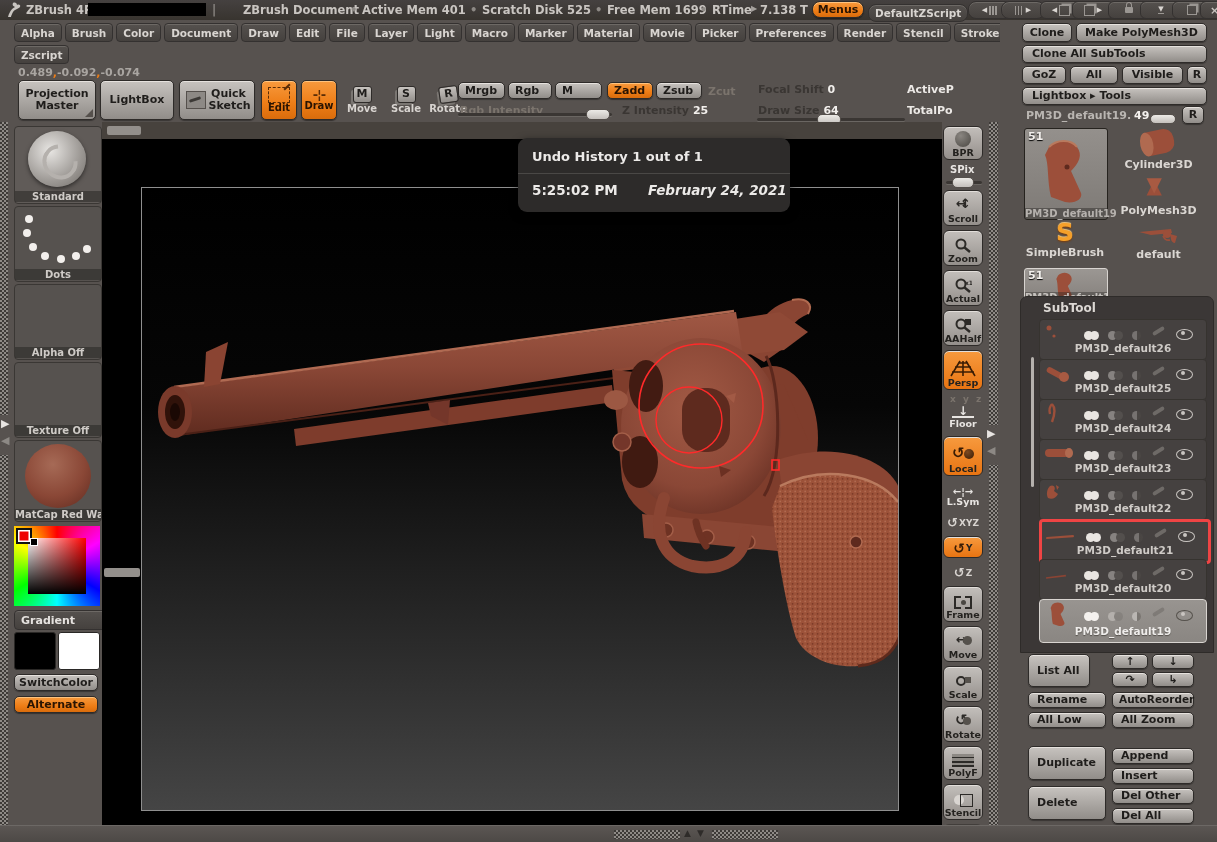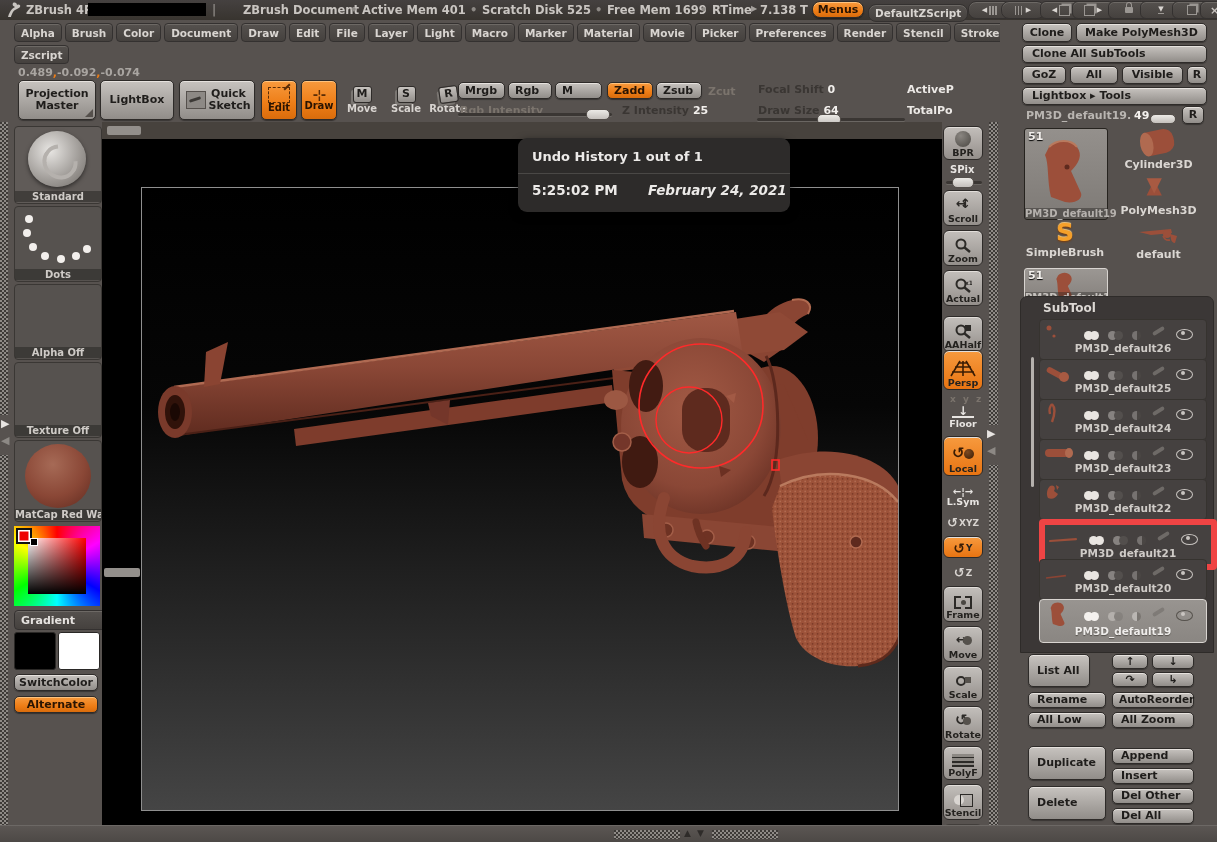--- a/index.html
+++ b/index.html
@@ -362,21 +362,21 @@
       <span>Zoom</span>
     </div>
     <div class="abs shelfbtn" style="left:1px;top:146px;height:36px;">
       <svg width="18" height="15" viewBox="0 0 18 15">
           <circle cx="7" cy="6" r="4.5" fill="none" stroke="#2c2a27" stroke-width="2"></circle>
           <line x1="10.5" y1="9.5" x2="16" y2="14" stroke="#2c2a27" stroke-width="2.4"></line>
           <text x="11" y="7" font-size="6" fill="#2c2a27">x1</text>
         </svg>
       <span>Actual</span>
     </div>
-    <div class="abs shelfbtn" style="left:1px;top:192px;height:36px;">
+    <div class="abs shelfbtn" style="left:1px;top:186px;height:36px;">
       <svg width="18" height="15" viewBox="0 0 18 15">
           <circle cx="7" cy="6" r="4.5" fill="none" stroke="#2c2a27" stroke-width="2"></circle>
           <rect x="11" y="1" width="6" height="6" fill="#2c2a27"></rect>
           <line x1="10.5" y1="9.5" x2="16" y2="14" stroke="#2c2a27" stroke-width="2.4"></line>
         </svg>
       <span>AAHalf</span>
     </div>
     <div class="abs shelfbtn orange" style="left:1px;top:226px;height:40px;">
       <svg width="26" height="17" viewBox="0 0 26 17">
           <path d="M1,16 L10,1 M25,16 L16,1 M13,16 L13,1 M2,12 L24,12 M5,7 L21,7 M8,3 L18,3" stroke="#3a1c04" stroke-width="1.6" fill="none"></path>
@@ -579,21 +579,21 @@
             <path d="M8,4 C12,2 14,6 12,9 L16,12 C14,16 10,18 6,16 C4,12 5,7 8,4 Z" fill="#9c4f3a"></path>
             <path d="M14,3 l3,2 -2,3 Z" fill="#9c4f3a"></path>
           </svg>
         <span class="abs" style="left:44px;top:5px;"><span class="tgl"></span><span class="tgl" style="margin-left:-3px;"></span></span>
         <span class="abs" style="left:68px;top:5px;opacity:.4;"><span class="tgl"></span><span class="tgl" style="margin-left:-3px;background:#6a6662;"></span></span>
         <span class="abs" style="left:92px;top:5px;opacity:.3;"><span class="tgl" style="background:linear-gradient(90deg,#e9e5e1 50%,#55514c 50%);"></span></span>
         <span class="abs brushic" style="left:112px;top:9px;"></span>
         <span class="abs eye" style="left:136px;top:5px;"></span>
         <div class="abs" style="left:0;top:22px;width:100%;text-align:center;font-size:10.5px;color:#cfcbc7;">PM3D_default22</div>
       </div>
-      <div class="abs" style="left:18px;top:222px;width:166px;height:39px;background:#454140;border:6px solid #ef4444;border-radius:4px;">
+      <div class="abs" style="left:18px;top:222px;width:166px;height:39px;background:#454140;border:3px solid #ef4444;border-radius:4px;">
         <svg class="abs" style="left:2px;top:2px;" width="34" height="22" viewBox="0 0 34 22">
             <rect x="2" y="12" width="28" height="2.2" rx="1" fill="#9c4f3a" transform="rotate(-4 16 13)"></rect>
           </svg>
         <span class="abs" style="left:44px;top:5px;"><span class="tgl"></span><span class="tgl" style="margin-left:-3px;"></span></span>
         <span class="abs" style="left:68px;top:5px;opacity:.4;"><span class="tgl"></span><span class="tgl" style="margin-left:-3px;background:#6a6662;"></span></span>
         <span class="abs" style="left:92px;top:5px;opacity:.3;"><span class="tgl" style="background:linear-gradient(90deg,#e9e5e1 50%,#55514c 50%);"></span></span>
         <span class="abs brushic" style="left:112px;top:9px;"></span>
         <span class="abs eye" style="left:136px;top:5px;"></span>
         <div class="abs" style="left:0;top:22px;width:100%;text-align:center;font-size:10.5px;color:#cfcbc7;">PM3D_default21</div>
       </div>

